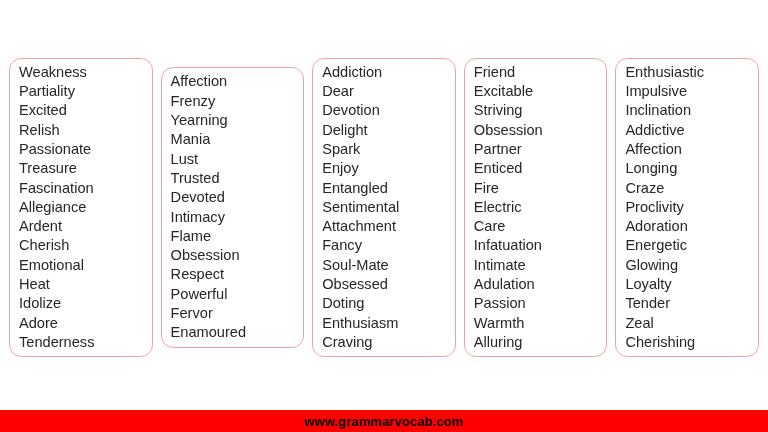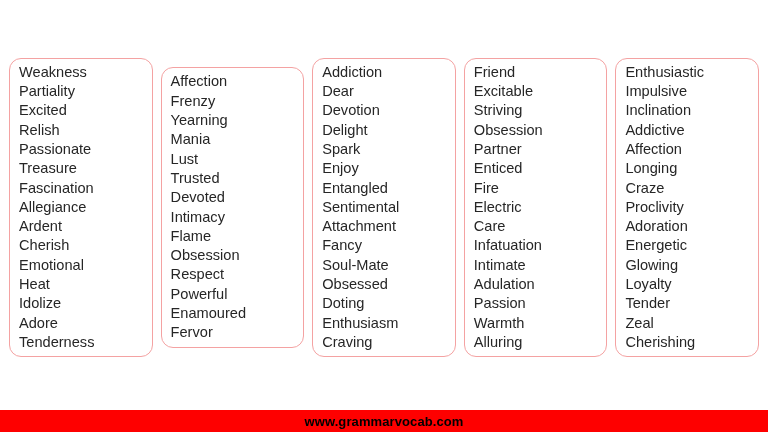--- a/index.html
+++ b/index.html
@@ -136,22 +136,22 @@
       <div class="word-item">Yearning</div>
       <div class="word-item">Mania</div>
       <div class="word-item">Lust</div>
       <div class="word-item">Trusted</div>
       <div class="word-item">Devoted</div>
       <div class="word-item">Intimacy</div>
       <div class="word-item">Flame</div>
       <div class="word-item">Obsession</div>
       <div class="word-item">Respect</div>
       <div class="word-item">Powerful</div>
+      <div class="word-item">Fervor</div>
       <div class="word-item">Enamoured</div>
-      <div class="word-item">Fervor</div>
     </div>
 
     <div class="word-card">
       <div class="word-item">Addiction</div>
       <div class="word-item">Dear</div>
       <div class="word-item">Devotion</div>
       <div class="word-item">Delight</div>
       <div class="word-item">Spark</div>
       <div class="word-item">Enjoy</div>
       <div class="word-item">Entangled</div>

